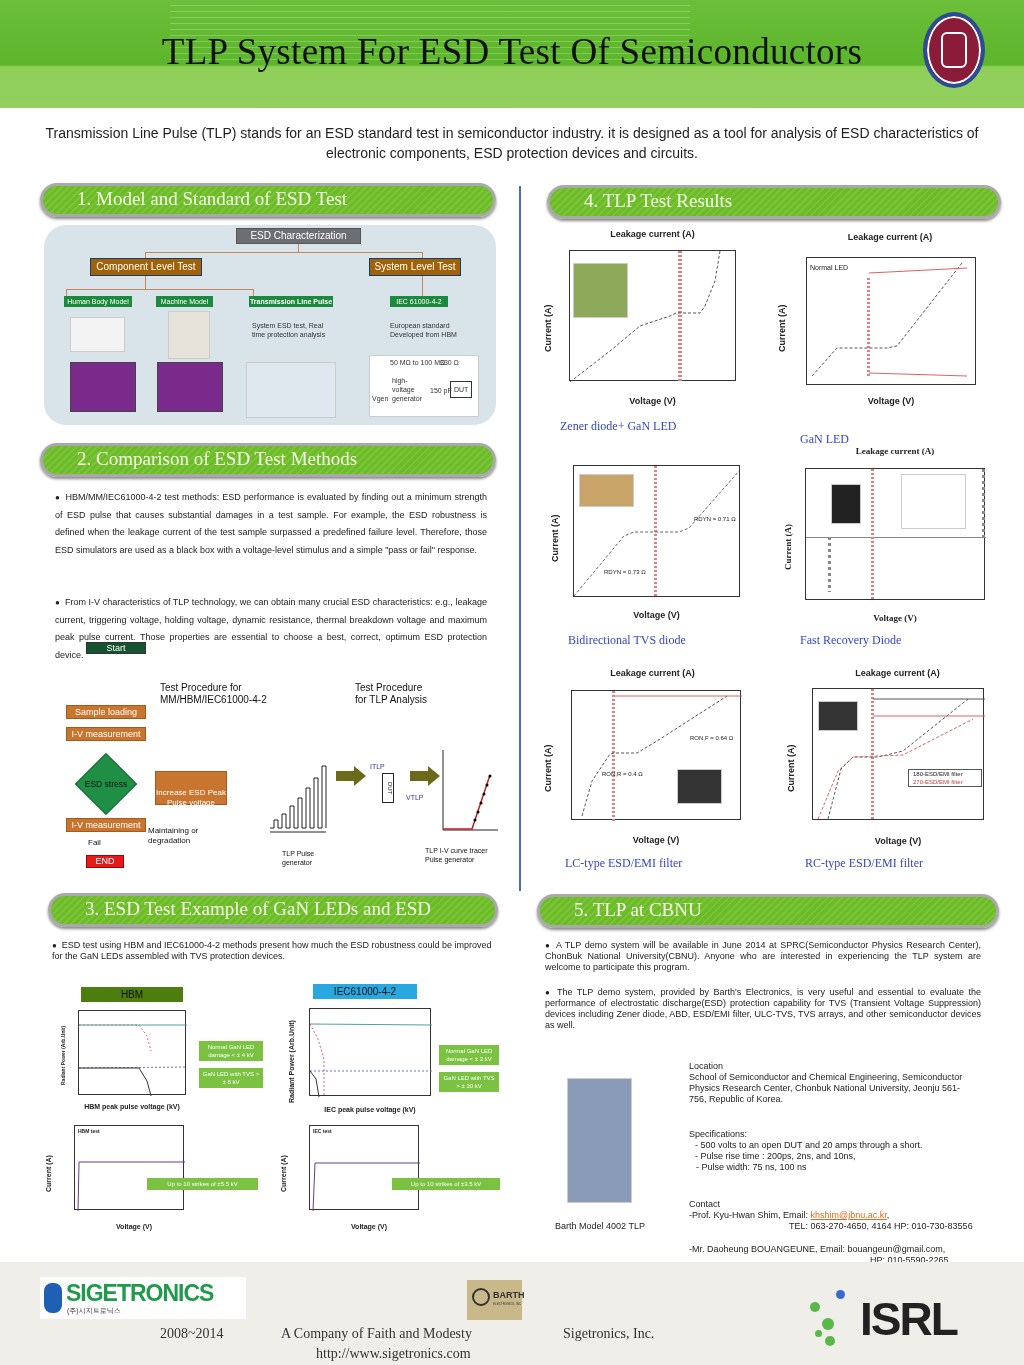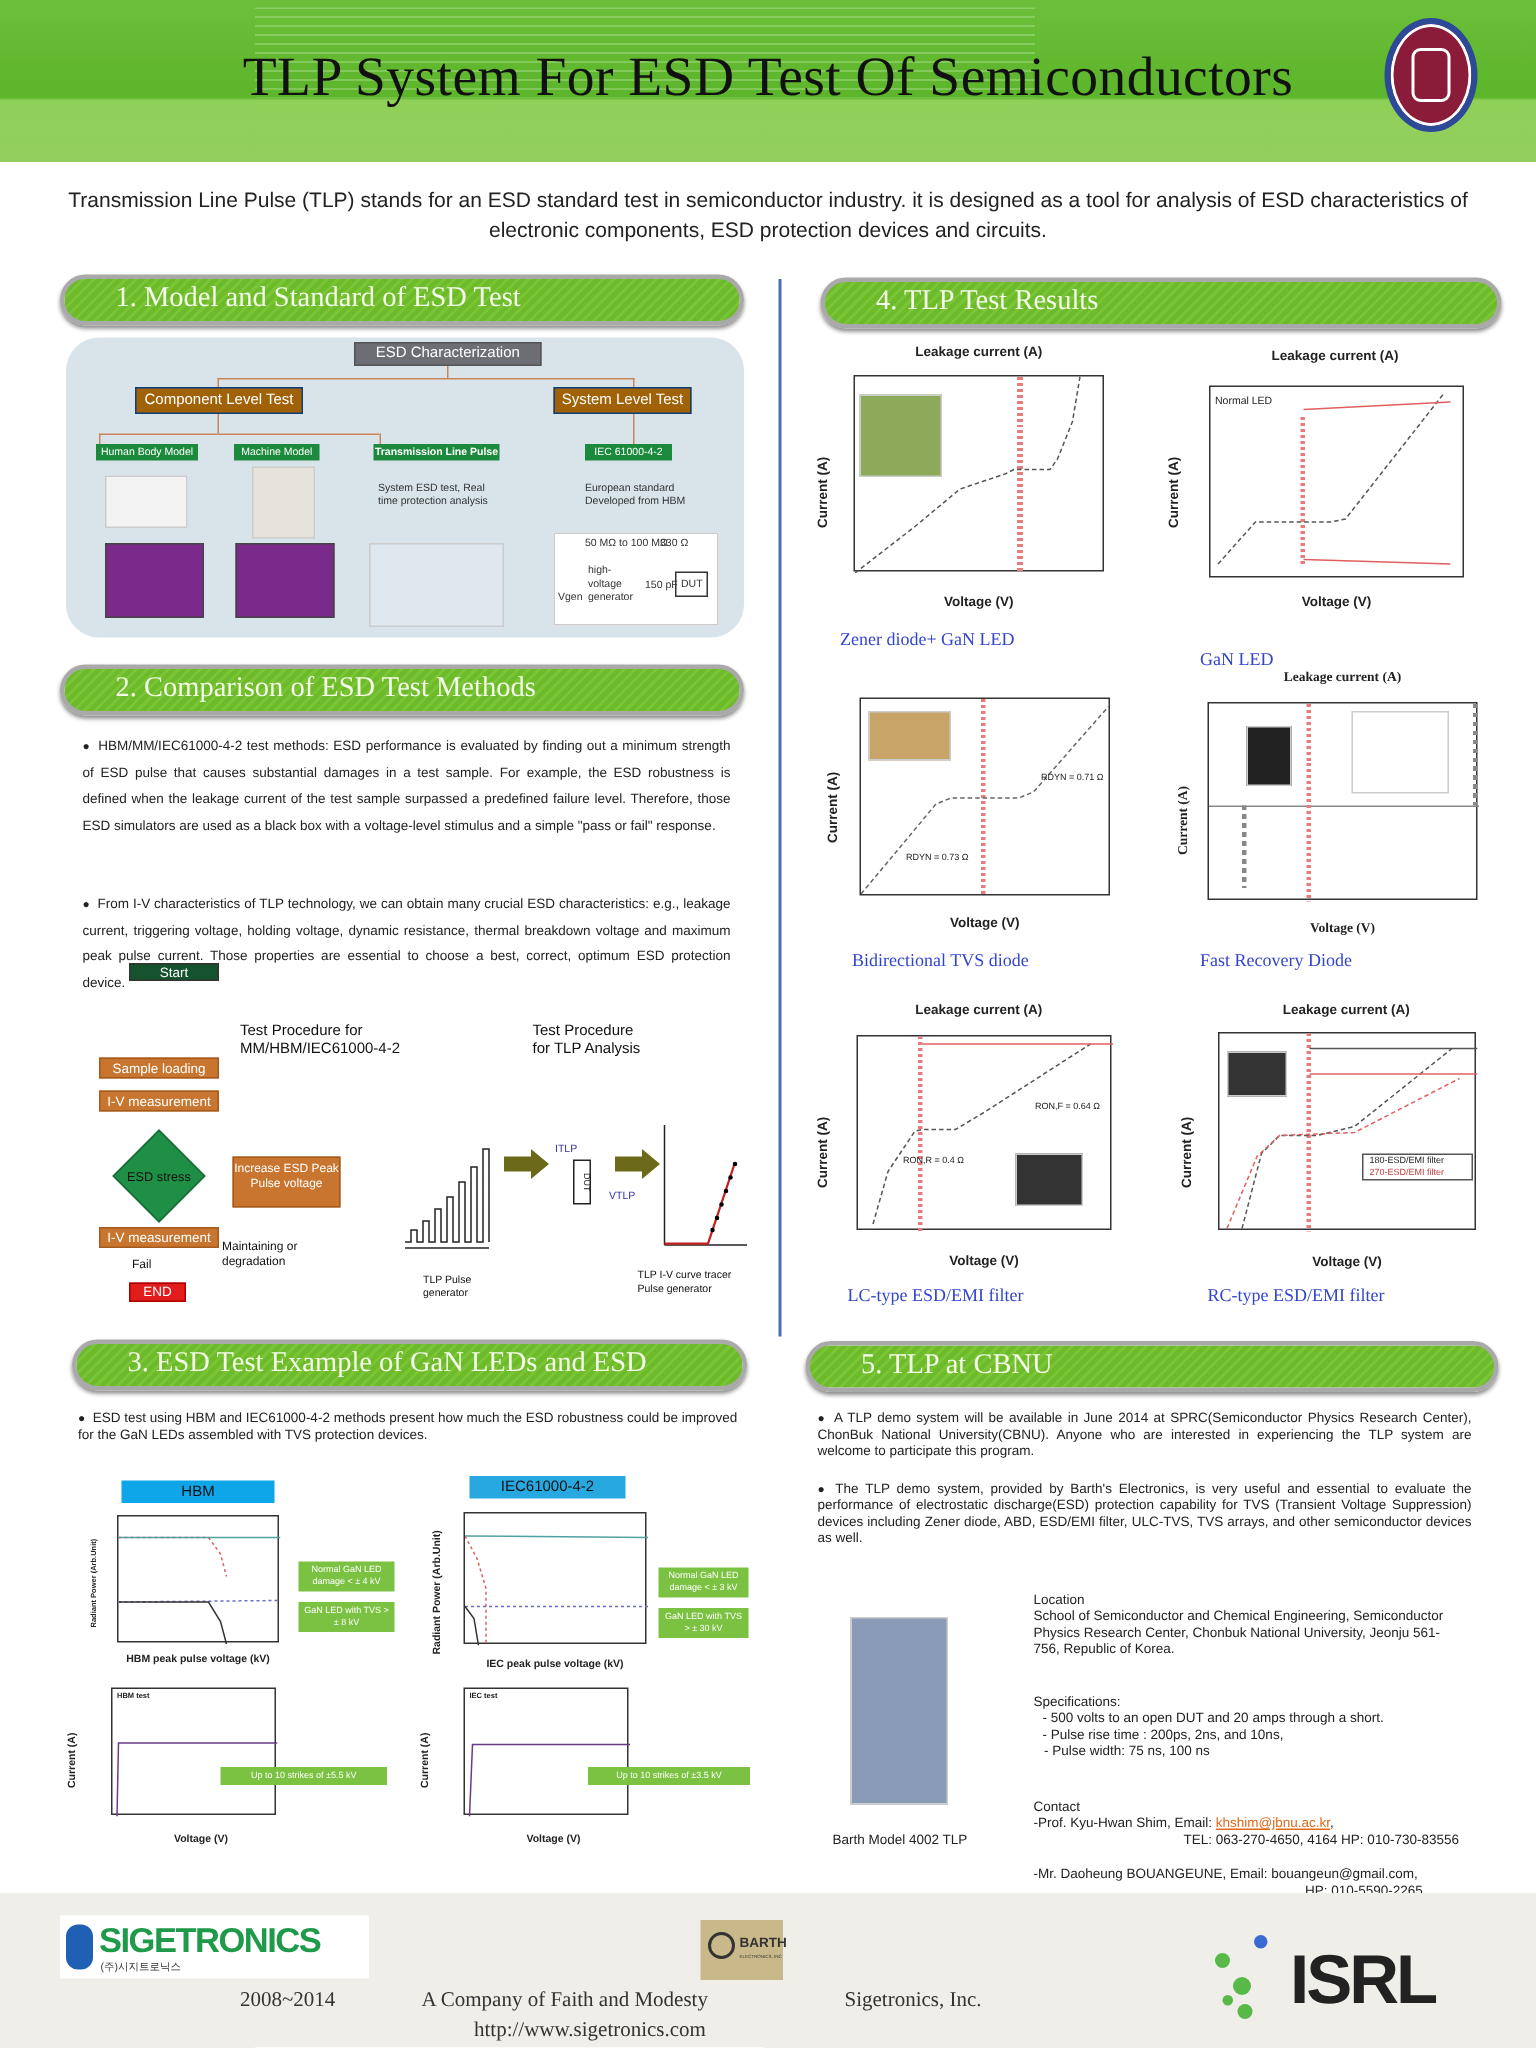--- a/index.html
+++ b/index.html
@@ -90,21 +90,21 @@
     <span>2.  Comparison of ESD Test Methods</span>
   </div>
 <div class="para bullet" style="left:55px;top:489px;width:432px">HBM/MM/IEC61000-4-2 test methods:  ESD performance is evaluated by finding out a minimum strength of ESD  pulse that causes substantial damages in a test sample. For example, the ESD robustness is defined when the leakage current of the test sample surpassed a predefined failure level. Therefore, those ESD simulators are used as a black box with a voltage-level stimulus and a simple "pass or fail" response.</div>
 <div class="para bullet" style="left:55px;top:594px;width:432px">From I-V characteristics of TLP technology, we can obtain many crucial ESD characteristics: e.g., leakage current, triggering voltage, holding voltage, dynamic resistance, thermal breakdown voltage and maximum peak pulse current. Those properties are essential to choose a best, correct, optimum ESD protection device.</div>
 
 <div class="flow" style="left:86px;top:642px;width:60px;height:12px;background:#14532d;border-color:#333;line-height:11px">Start</div>
 <div class="flow" style="left:66px;top:705px;width:80px;height:14px;line-height:12px">Sample loading</div>
 <div class="flow" style="left:66px;top:727px;width:80px;height:14px;line-height:12px">I-V measurement</div>
 <div class="abs" style="left:84px;top:762px;width:44px;height:44px;background:#1f8f45;transform:rotate(45deg);border:1px solid #156b33"></div>
 <div class="abs" style="left:76px;top:779px;width:60px;font-size:8.5px;text-align:center;color:#111">ESD stress</div>
-<div class="flow" style="left:155px;top:771px;width:72px;height:34px;font-size:8px;line-height:10px;padding-top:2px">Increase ESD Peak Pulse voltage</div>
+<div class="flow" style="left:155px;top:771px;width:72px;height:34px;font-size:8px;line-height:10px;padding-top:16px">Increase ESD Peak Pulse voltage</div>
 <div class="flow" style="left:66px;top:818px;width:80px;height:14px;line-height:12px">I-V measurement</div>
 <div class="lbl" style="left:148px;top:826px;width:62px;font-size:8px;line-height:10px">Maintaining or degradation</div>
 <div class="lbl" style="left:88px;top:837px;width:20px;font-size:8px">Fail</div>
 <div class="flow" style="left:86px;top:855px;width:38px;height:13px;background:#e21b1b;border-color:#a00;line-height:11px">END</div>
 
 <div class="lbl" style="left:160px;top:682px;width:120px;line-height:11.5px">Test Procedure for MM/HBM/IEC61000-4-2</div>
 <div class="lbl" style="left:355px;top:682px;width:80px;line-height:11.5px">Test Procedure for TLP Analysis</div>
 
 <svg class="abs" style="left:268px;top:740px" width="60" height="95">
   <polyline points="2,88 6,88 6,80 10,80 10,88 14,88 14,74 18,74 18,88 22,88 22,66 26,66 26,88 30,88 30,58 34,58 34,88 38,88 38,48 42,48 42,88 46,88 46,38 50,38 50,88 54,88 54,26 58,26 58,88" fill="none" stroke="#222" stroke-width="1"></polyline>
@@ -223,21 +223,21 @@
 </div>
 <div class="ylab" style="left:786px;top:792px">Current (A)</div>
 <div class="ctitle" style="left:812px;top:836px;width:172px">Voltage (V)</div>
 <div class="caption" style="left:805px;top:856px;width:180px">RC-type ESD/EMI filter</div>
 
 <div class="abs banner" style="left:48px;top:893px;width:450px;overflow:hidden">
     <span>3.  ESD Test Example of GaN LEDs and ESD</span>
   </div>
 <div class="text9 bullet" style="left:52px;top:940px;width:440px">ESD test using HBM and IEC61000-4-2 methods present how much the ESD robustness could be improved for the GaN LEDs assembled with TVS protection devices.</div>
 
-<div class="abs" style="left:81px;top:987px;width:102px;height:15px;background:#0ea5e9;font-size:10px;text-align:center;line-height:15px;color:#111">HBM</div>
+<div class="abs" style="left:81px;top:987px;width:102px;height:15px;background:#4d7c0f;font-size:10px;text-align:center;line-height:15px;color:#111">HBM</div>
 <div class="chart" style="left:78px;top:1010px;width:108px;height:85px">
   <svg class="abs" width="108" height="85">
       <polyline points="0,14 60,14 68,25 72,40" fill="none" stroke="#e06060" stroke-dasharray="2,2"></polyline>
       <polyline points="0,57 108,56" fill="none" stroke="#6a6ad0" stroke-dasharray="2,2"></polyline>
       <polyline points="0,14 108,14" fill="none" stroke="#50a0a0"></polyline>
       <polyline points="0,57 60,57 68,70 72,85" fill="none" stroke="#333"></polyline>
     </svg>
 </div>
 <div class="ylab" style="left:60px;top:1085px;font-size:5px">Radiant Power (Arb.Unit)</div>
 <div class="ctitle" style="left:78px;top:1103px;width:108px;font-size:7px">HBM peak pulse voltage (kV)</div>

